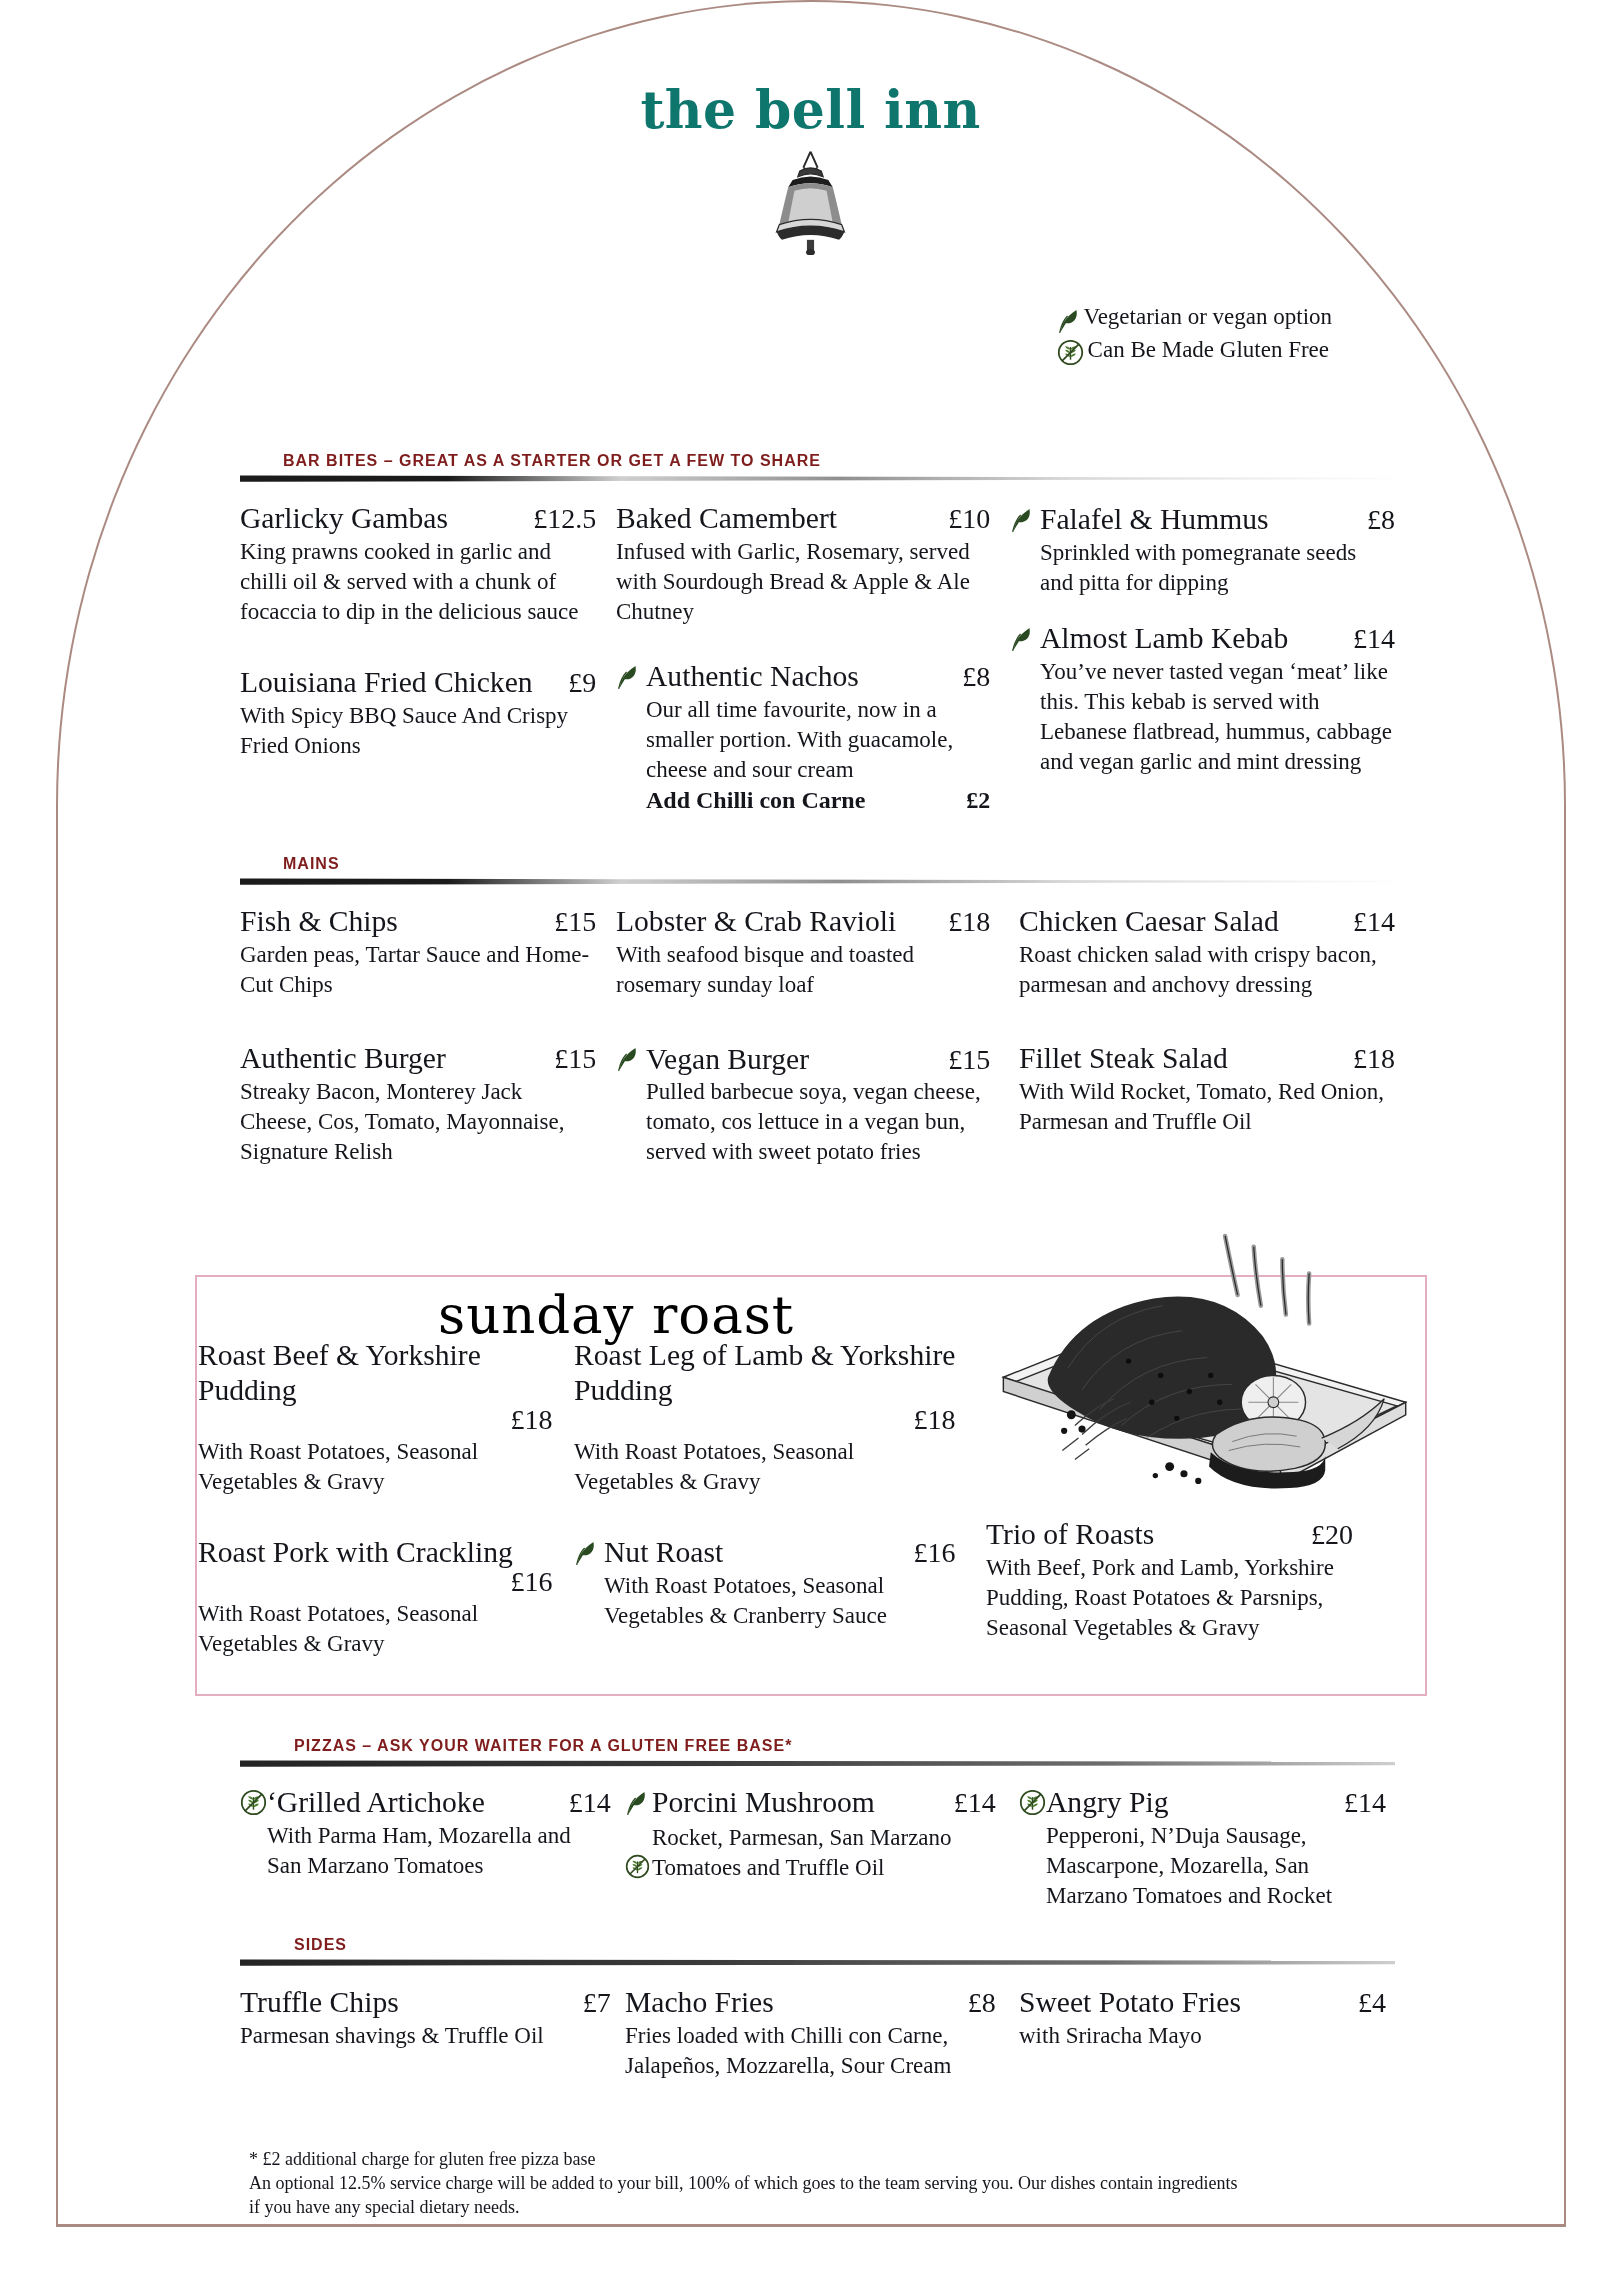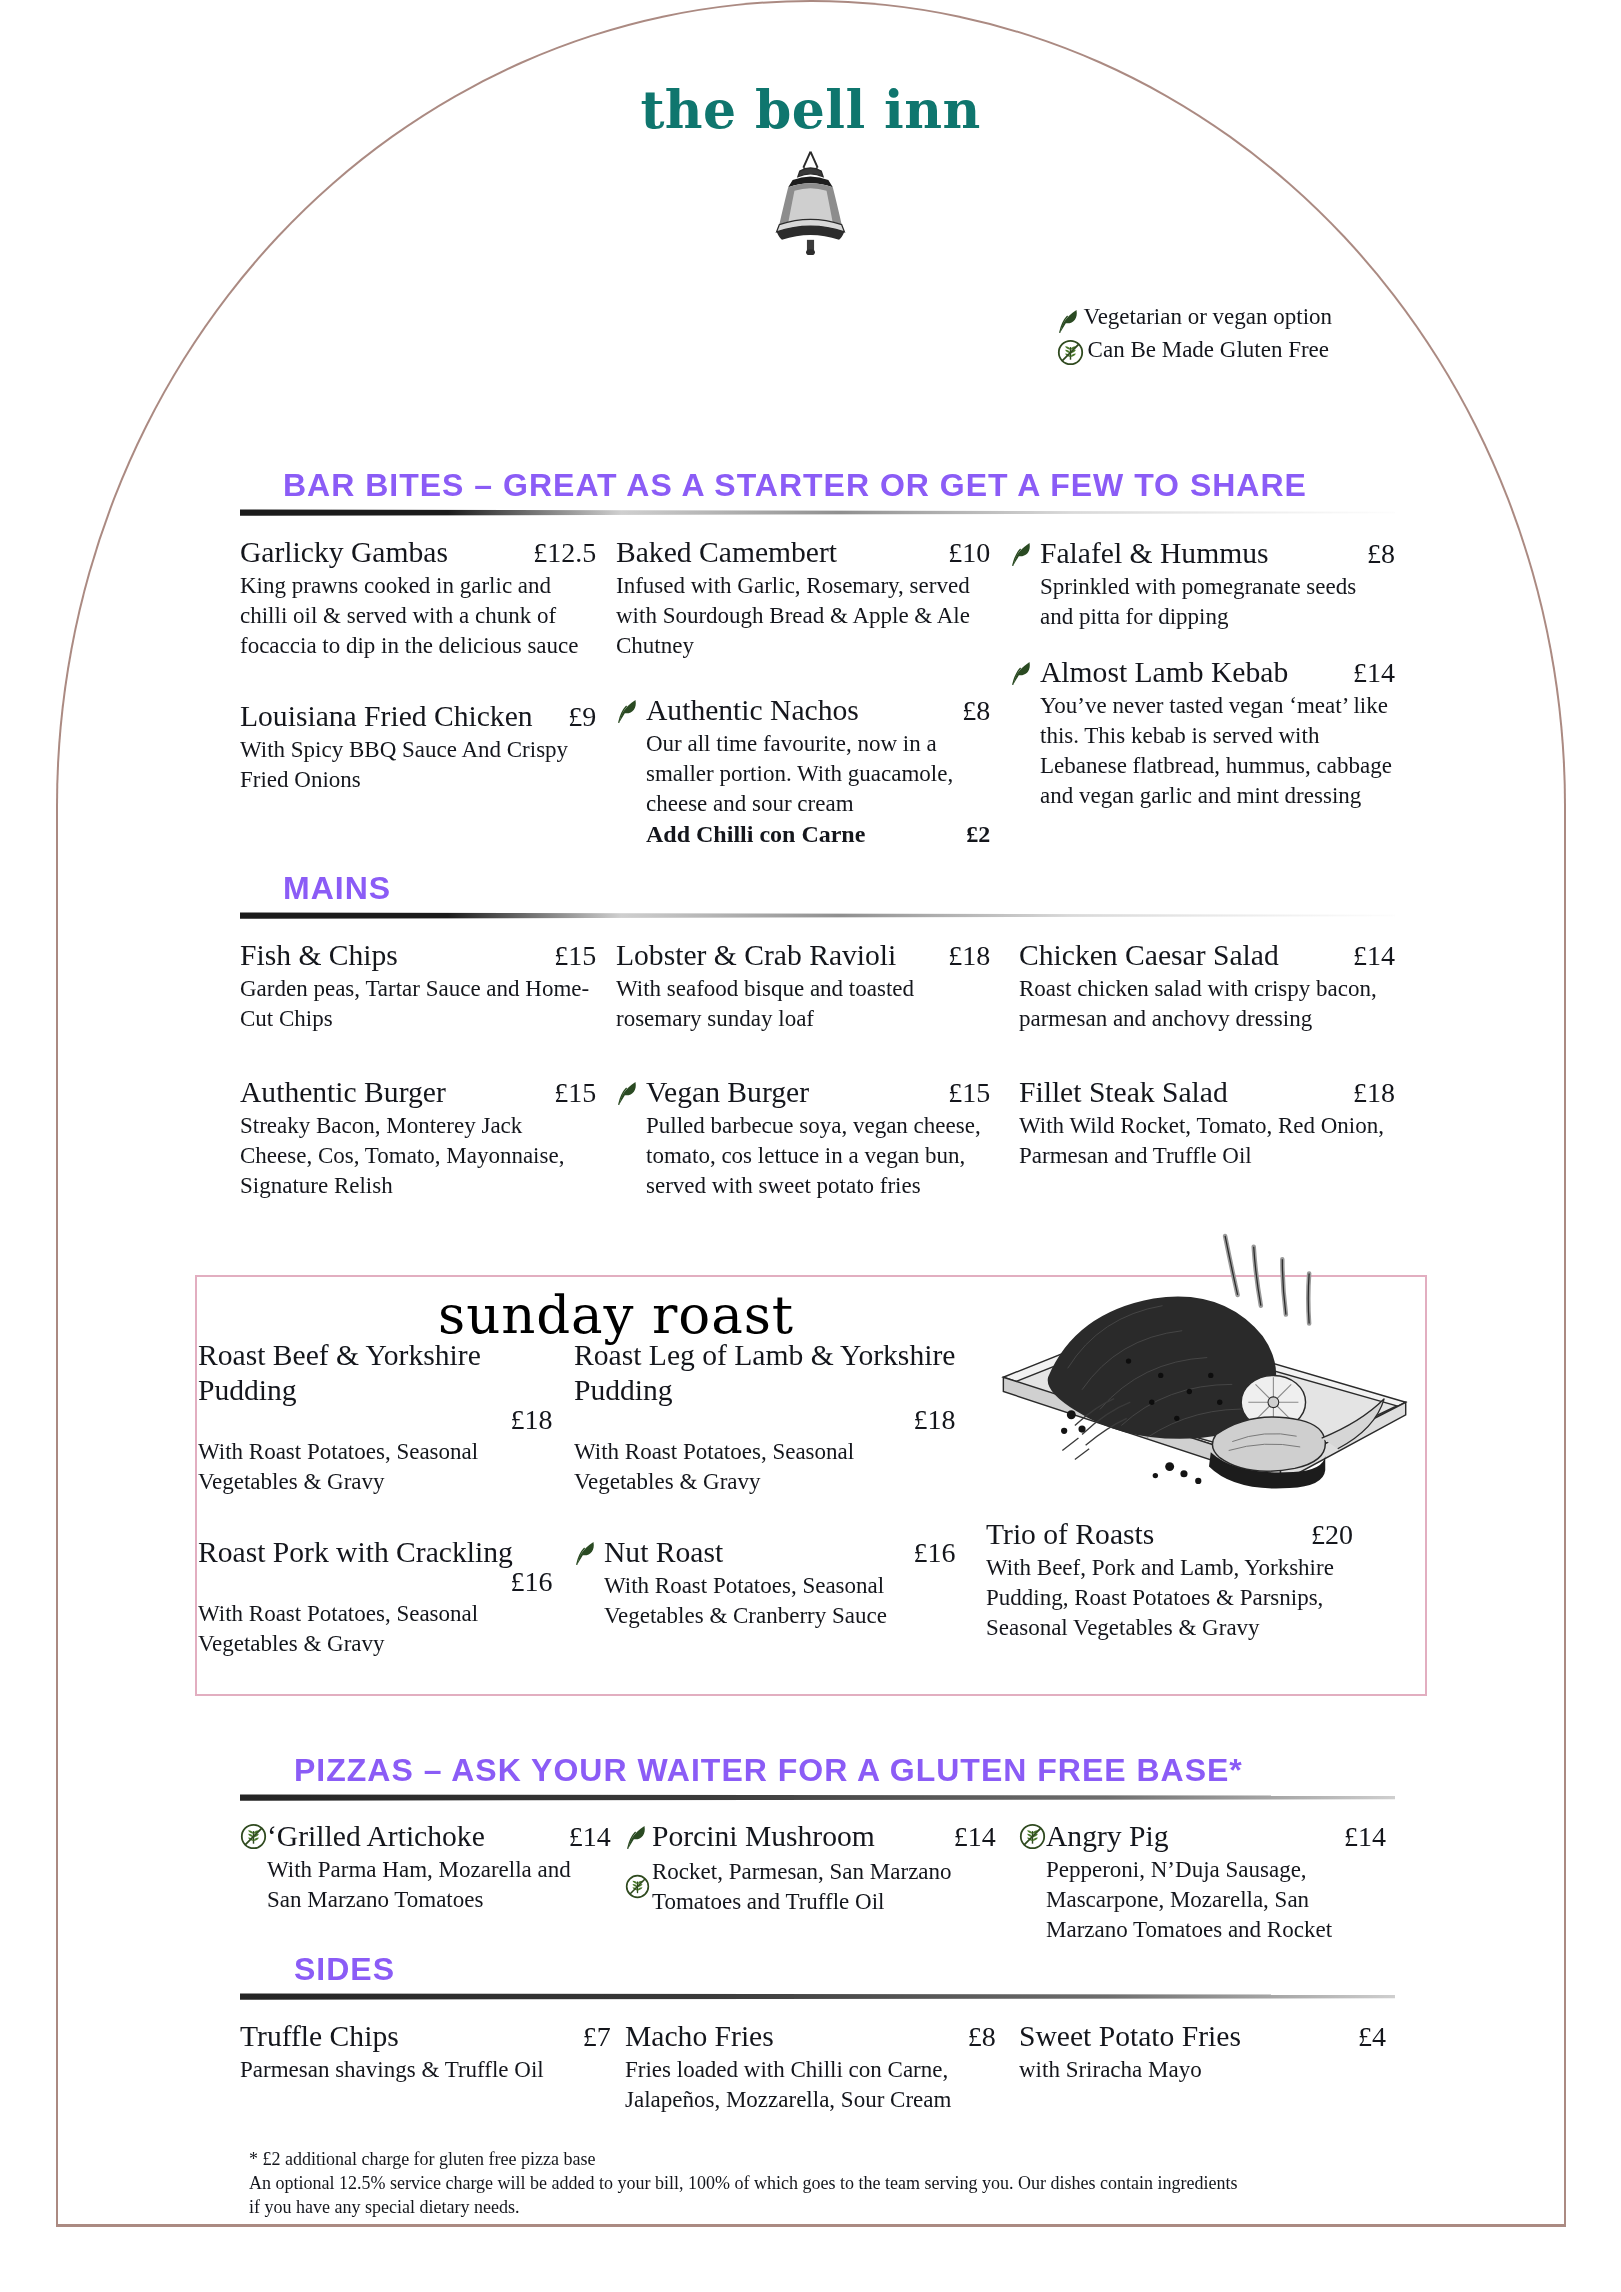--- a/index.html
+++ b/index.html
@@ -35,38 +35,37 @@
   }
   .legend-row{display:flex;align-items:flex-end;gap:3.6px;}
   .legend-row .lbl{white-space:nowrap;}
   
   .leaf{display:inline-block;width:23px;height:27px;vertical-align:-5.4px;flex:0 0 auto;}
   .gf{display:inline-block;width:27px;height:27px;vertical-align:-6.3px;flex:0 0 auto;}
   
   .section{position:absolute;}
   .sec-head{
     font-family:"Liberation Sans", sans-serif;
-    font-weight:bold;font-size:32px;letter-spacing:1px;
-    color:#8b5cf6;
-    margin-top:15px;
+    font-weight:bold;font-size:16px;letter-spacing:1px;
+    color:#7f1d1d;
   }
   .rule{
     height:6.3px;margin-top:5.4px;
     background:linear-gradient(90deg,#1b1b1b 0%,#1b1b1b 18%,#cfcfcf 33%,#8f8f8f 52%,#d9d9d9 72%,#fdfdfd 100%);
     clip-path:polygon(0 0,100% 38%,100% 62%,0 100%);
   }
   .rule.flat{
     clip-path:polygon(0 0,100% 18%,100% 78%,0 100%);
     background:linear-gradient(90deg,#242424 0%,#3a3a3a 40%,#6d6d6d 75%,#cfcfcf 100%);
   }
   .cols{display:flex;}
   .col{box-sizing:border-box;}
   
   .dish{margin-bottom:23px;position:relative;}
-  .dish-head{display:flex;align-items:center;}
+  .dish-head{display:flex;align-items:flex-end;}
   .mark{width:30px;flex:0 0 30px;padding-top:4.5px;}
   .mark.narrow{width:27px;flex:0 0 27px;}
   .titlewrap{flex:1 1 auto;display:flex;justify-content:space-between;align-items:baseline;gap:9px;}
   .dish-title{font-size:29.6px;line-height:1.18;}
   .dish-price{font-size:28px;white-space:nowrap;}
   .dish-desc{font-size:23px;line-height:1.30;margin-top:0.9px;}
   .dish.indent .dish-desc{margin-left:30px;}
   .addon{display:flex;justify-content:space-between;font-weight:bold;font-size:24px;margin-top:1.8px;}
   .price-below{text-align:right;font-size:28px;margin-top:-3.6px;}
   

